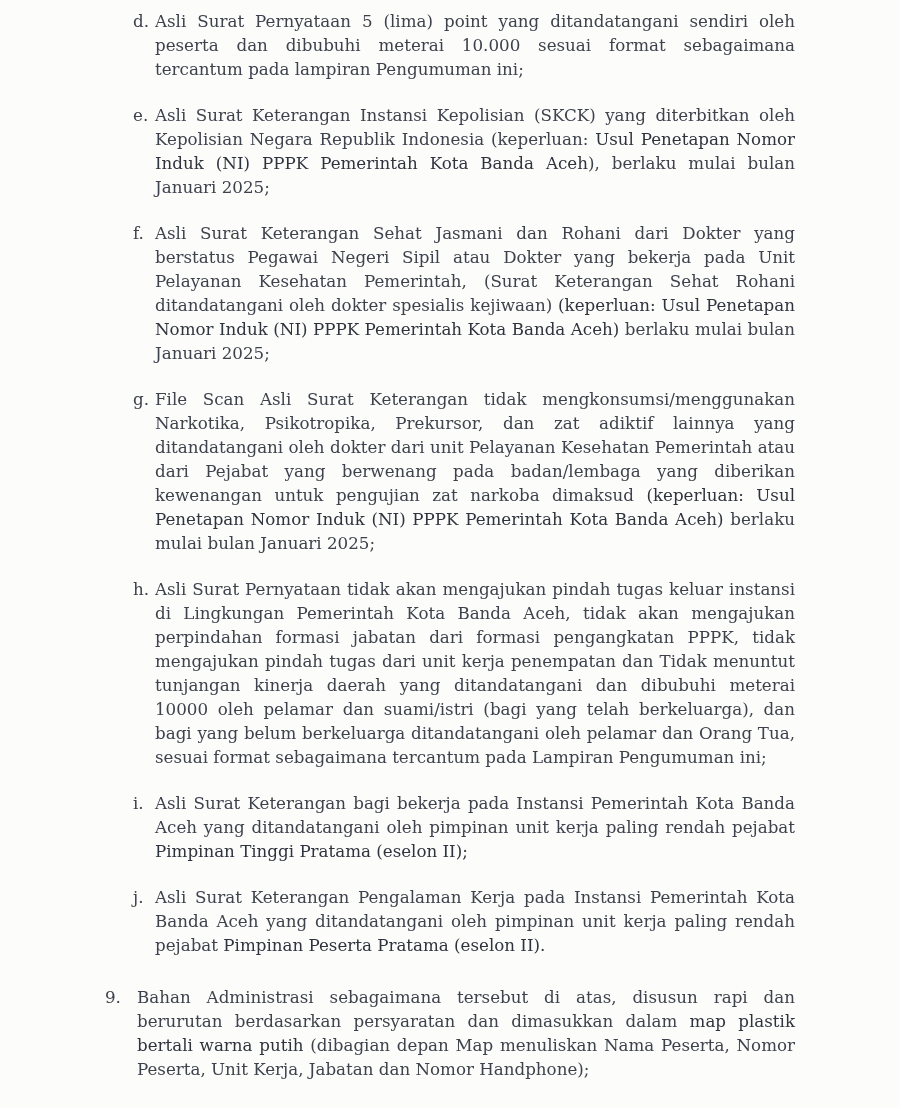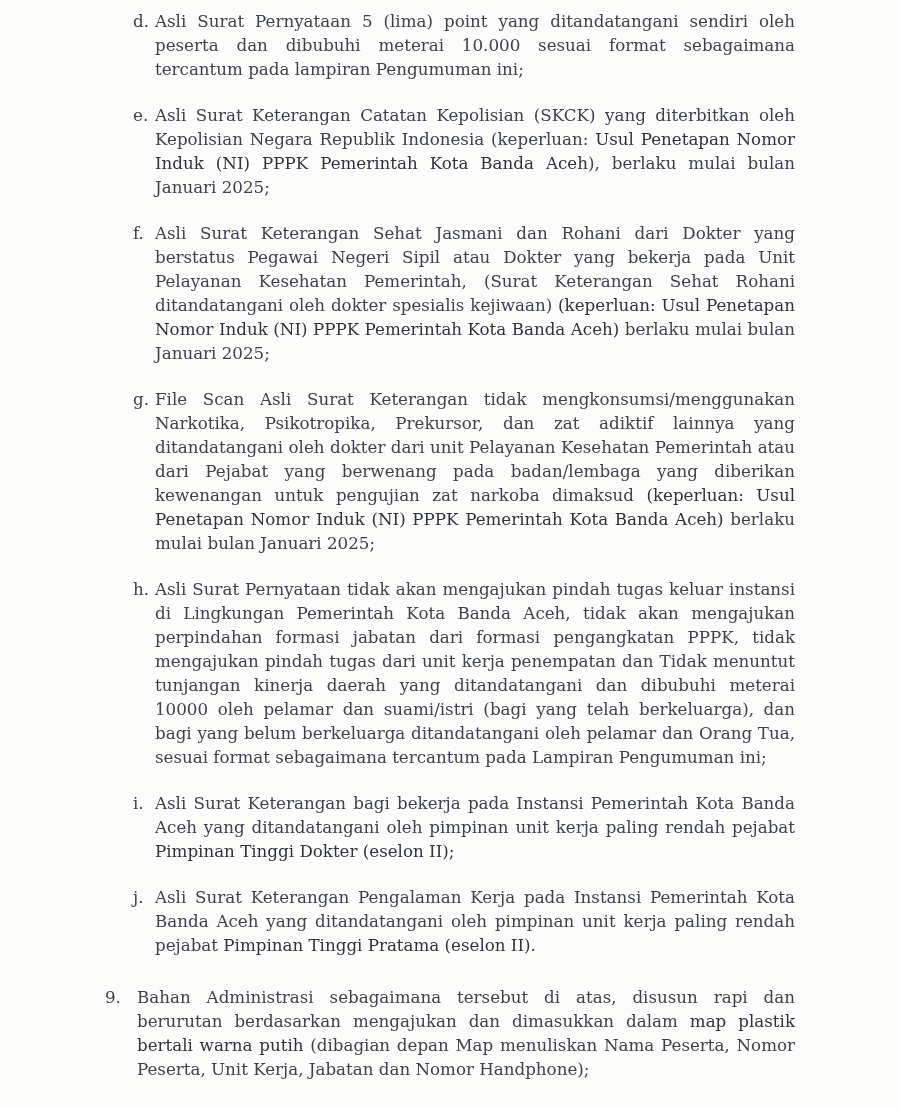--- a/index.html
+++ b/index.html
@@ -52,46 +52,46 @@
 
 <div class="doc">
   <div id="doc-body">
   <div class="item">
     <span class="marker">d.</span>
     <span class="content"><span>Asli Surat Pernyataan 5 (lima) point yang ditandatangani sendiri oleh peserta dan dibubuhi meterai 10.000 sesuai format sebagaimana tercantum pada lampiran Pengumuman ini;</span></span>
   </div>
 
   <div class="item">
     <span class="marker">e.</span>
-    <span class="content"><span>Asli Surat Keterangan Catatan Kepolisian (SKCK) yang diterbitkan oleh Kepolisian Negara Republik Indonesia (keperluan: </span><span class="b">Usul Penetapan Nomor Induk (NI) PPPK Pemerintah Kota Banda Aceh</span><span>), berlaku mulai bulan Januari 2025;</span></span>
+    <span class="content"><span>Asli Surat Keterangan Instansi Kepolisian (SKCK) yang diterbitkan oleh Kepolisian Negara Republik Indonesia (keperluan: </span><span class="b">Usul Penetapan Nomor Induk (NI) PPPK Pemerintah Kota Banda Aceh</span><span>), berlaku mulai bulan Januari 2025;</span></span>
   </div>
 
   <div class="item">
     <span class="marker">f.</span>
     <span class="content"><span>Asli Surat Keterangan Sehat Jasmani dan Rohani dari Dokter yang berstatus Pegawai Negeri Sipil atau Dokter yang bekerja pada Unit Pelayanan Kesehatan Pemerintah, (Surat Keterangan Sehat Rohani ditandatangani oleh dokter spesialis kejiwaan) </span><span class="b">(keperluan: Usul Penetapan Nomor Induk (NI) PPPK Pemerintah Kota Banda Aceh)</span><span> berlaku mulai bulan Januari 2025;</span></span>
   </div>
 
   <div class="item">
     <span class="marker">g.</span>
     <span class="content"><span>File Scan Asli Surat Keterangan tidak mengkonsumsi/menggunakan Narkotika, Psikotropika, Prekursor, dan zat adiktif lainnya yang ditandatangani oleh dokter dari unit Pelayanan Kesehatan Pemerintah atau dari Pejabat yang berwenang pada badan/lembaga yang diberikan kewenangan untuk pengujian zat narkoba dimaksud </span><span class="b">(keperluan: Usul Penetapan Nomor Induk (NI) PPPK Pemerintah Kota Banda Aceh)</span><span> berlaku mulai bulan Januari 2025;</span></span>
   </div>
 
   <div class="item">
     <span class="marker">h.</span>
     <span class="content"><span>Asli Surat Pernyataan tidak akan mengajukan pindah tugas keluar instansi di Lingkungan Pemerintah Kota Banda Aceh, tidak akan mengajukan perpindahan formasi jabatan dari formasi pengangkatan PPPK, tidak mengajukan pindah tugas dari unit kerja penempatan dan Tidak menuntut tunjangan kinerja daerah yang ditandatangani dan dibubuhi meterai 10000 oleh pelamar dan suami/istri (bagi yang telah berkeluarga), dan bagi yang belum berkeluarga ditandatangani oleh pelamar dan Orang Tua, sesuai format sebagaimana tercantum pada Lampiran Pengumuman ini;</span></span>
   </div>
 
   <div class="item">
     <span class="marker">i.</span>
-    <span class="content"><span>Asli Surat Keterangan bagi bekerja pada Instansi Pemerintah Kota Banda Aceh yang ditandatangani oleh pimpinan unit kerja paling rendah pejabat </span><span class="b">Pimpinan Tinggi Dokter (eselon II);</span></span>
+    <span class="content"><span>Asli Surat Keterangan bagi bekerja pada Instansi Pemerintah Kota Banda Aceh yang ditandatangani oleh pimpinan unit kerja paling rendah pejabat </span><span class="b">Pimpinan Tinggi Pratama (eselon II);</span></span>
   </div>
 
   <div class="item">
     <span class="marker">j.</span>
-    <span class="content"><span>Asli Surat Keterangan Pengalaman Kerja pada Instansi Pemerintah Kota Banda Aceh yang ditandatangani oleh pimpinan unit kerja paling rendah pejabat </span><span class="b">Pimpinan Tinggi Pratama (eselon II).</span></span>
+    <span class="content"><span>Asli Surat Keterangan Pengalaman Kerja pada Instansi Pemerintah Kota Banda Aceh yang ditandatangani oleh pimpinan unit kerja paling rendah pejabat </span><span class="b">Pimpinan Peserta Pratama (eselon II).</span></span>
   </div>
 
   <div class="item numbered">
     <span class="marker">9.</span>
-    <span class="content"><span>Bahan Administrasi sebagaimana tersebut di atas, disusun rapi dan berurutan berdasarkan mengajukan dan dimasukkan dalam </span><span class="b">map plastik bertali warna putih</span><span> (dibagian depan Map menuliskan Nama Peserta, Nomor Peserta, Unit Kerja, Jabatan dan Nomor Handphone);</span></span>
+    <span class="content"><span>Bahan Administrasi sebagaimana tersebut di atas, disusun rapi dan berurutan berdasarkan persyaratan dan dimasukkan dalam </span><span class="b">map plastik bertali warna putih</span><span> (dibagian depan Map menuliskan Nama Peserta, Nomor Peserta, Unit Kerja, Jabatan dan Nomor Handphone);</span></span>
   </div>
 </div>
 </div>
 
 </body></html>

